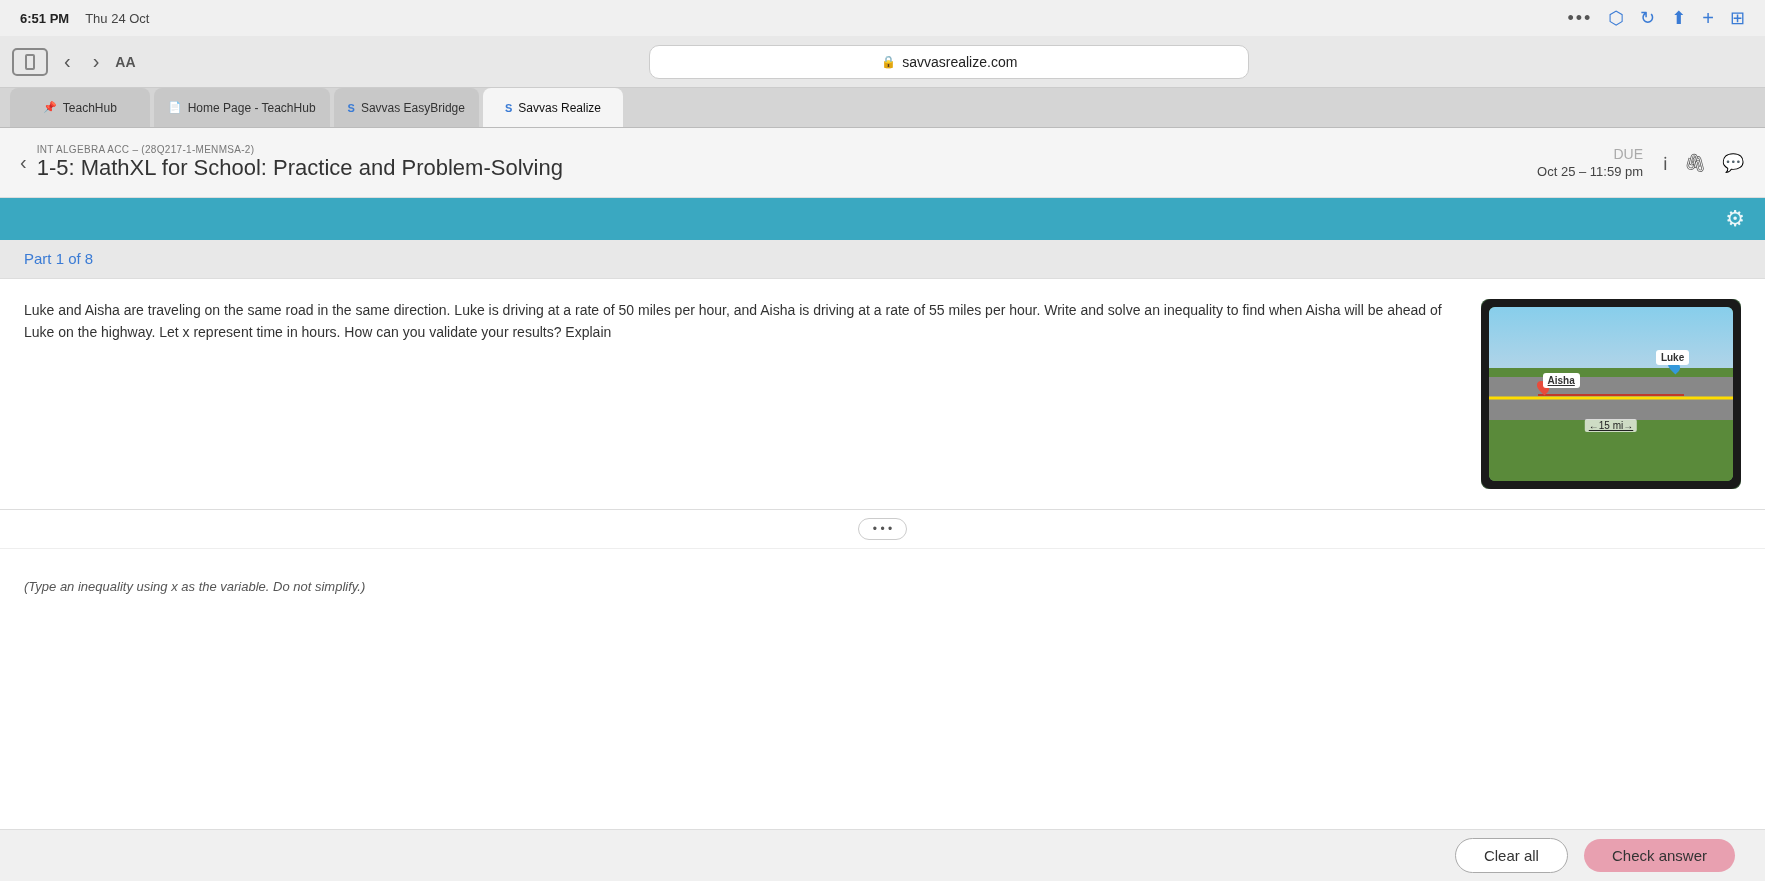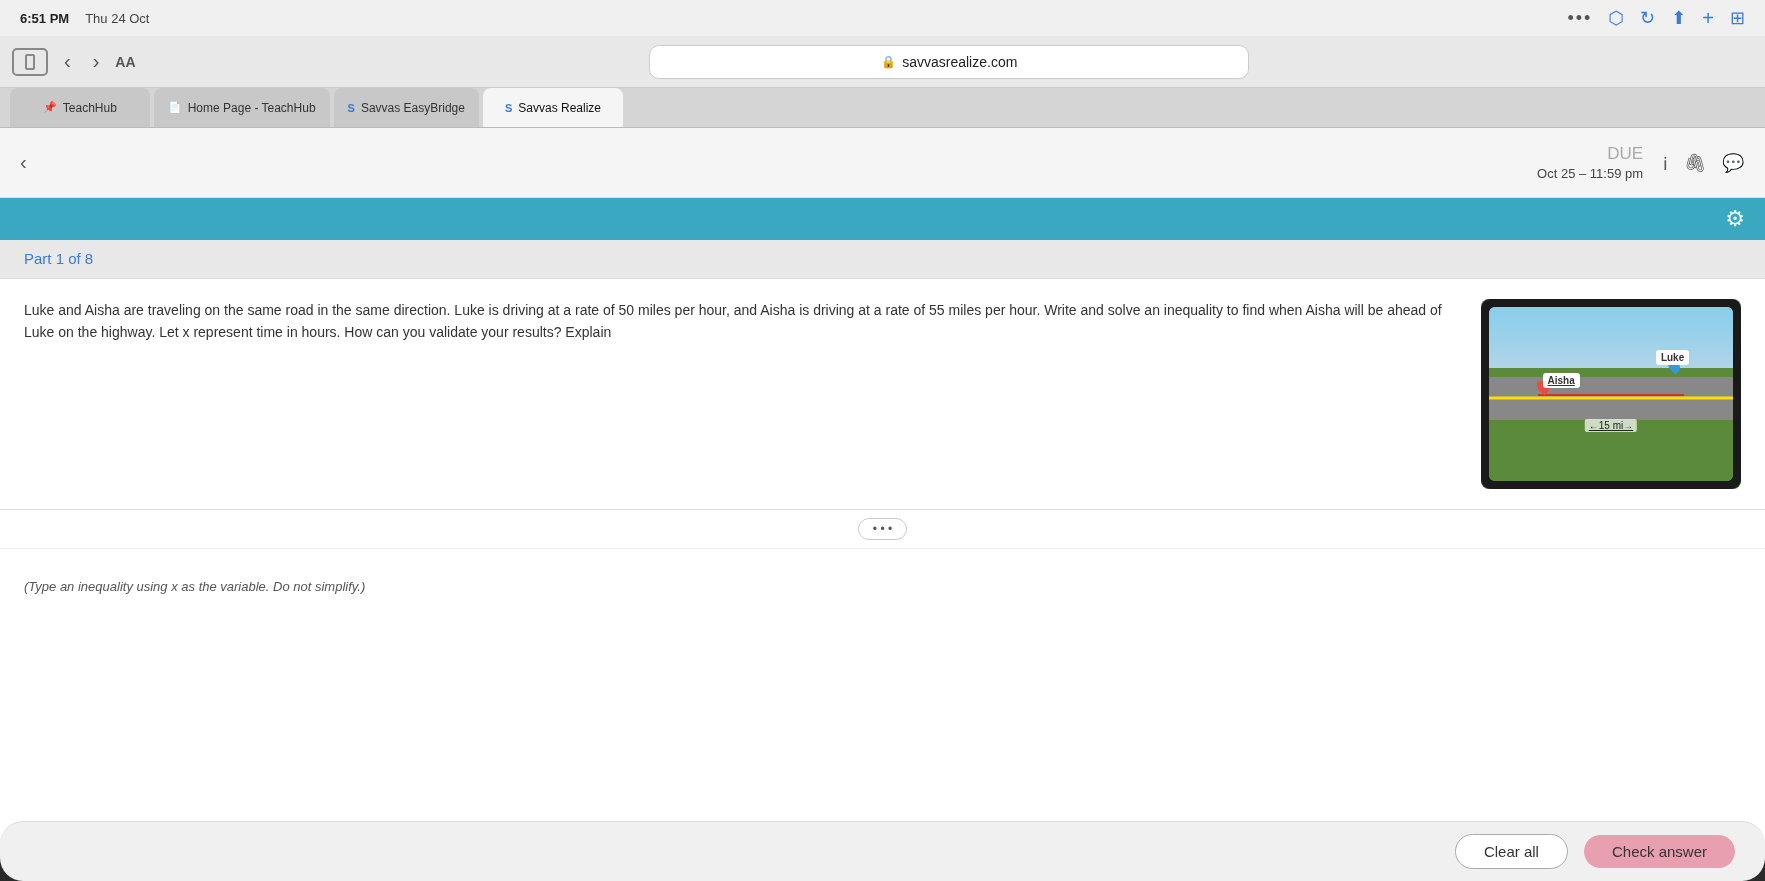--- a/index.html
+++ b/index.html
@@ -148,21 +148,21 @@
       font-size: 22px;
       color: #333;
       font-weight: 400;
     }
     .header-spacer { flex: 1; }
     .due-area {
       display: flex; flex-direction: column; align-items: flex-end;
       font-size: 12px;
       color: #777;
     }
-    .due-label { font-size: 17px; color: #aaa; text-transform: uppercase; margin-left: 44px; }
+    .due-label { font-size: 14px; color: #aaa; text-transform: uppercase; margin-left: 44px; }
     .due-date { font-size: 13px; color: #444; margin-top: 2px; }
     .header-icons {
       display: flex; gap: 16px; align-items: center; margin-left: 20px;
     }
     .header-icon-btn {
       background: none; border: none;
       font-size: 18px; color: #555;
       cursor: pointer;
     }
 
@@ -373,29 +373,28 @@
       color: #555;
       margin-top: 6px;
       font-style: italic;
     }
 
     
     .bottom-bar {
       position: fixed;
       bottom: 0;
       width: 1765px;
-      height: 60px;
+      height: 52px;
       background: #f0f0f0;
       display: flex;
       align-items: center;
       justify-content: flex-end;
       padding: 0 30px;
       gap: 16px;
       border-top: 1px solid #ddd;
-      border-radius: 23px;
     }
     .clear-all-btn {
       background: white;
       border: 1px solid #aaa;
       border-radius: 20px;
       padding: 8px 28px;
       font-size: 15px;
       color: #333;
       cursor: pointer;
     }
@@ -460,20 +459,24 @@
       <span class="tab-label">Savvas EasyBridge</span>
     </div>
     <div class="tab active">
       <span class="tab-icon" style="font-weight:bold;color:#3a7bd5;">S</span>
       <span class="tab-label">Savvas Realize</span>
     </div>
   </div>
 
   <div class="assignment-header">
     <button class="back-btn">‹</button>
+    <div class="assignment-title-area">
+      <span class="assignment-breadcrumb">INT ALGEBRA ACC – (28Q217-1-MENMSA-2)</span>
+      <span class="assignment-title">1-5: MathXL for School: Practice and Problem-Solving</span>
+    </div>
     <div class="header-spacer"></div>
     <div class="due-area">
       <span class="due-label">DUE</span>
       <span class="due-date">Oct 25 – 11:59 pm</span>
     </div>
     <div class="header-icons">
       <button class="header-icon-btn">ℹ</button>
       <button class="header-icon-btn">🖇</button>
       <button class="header-icon-btn">💬</button>
     </div>

